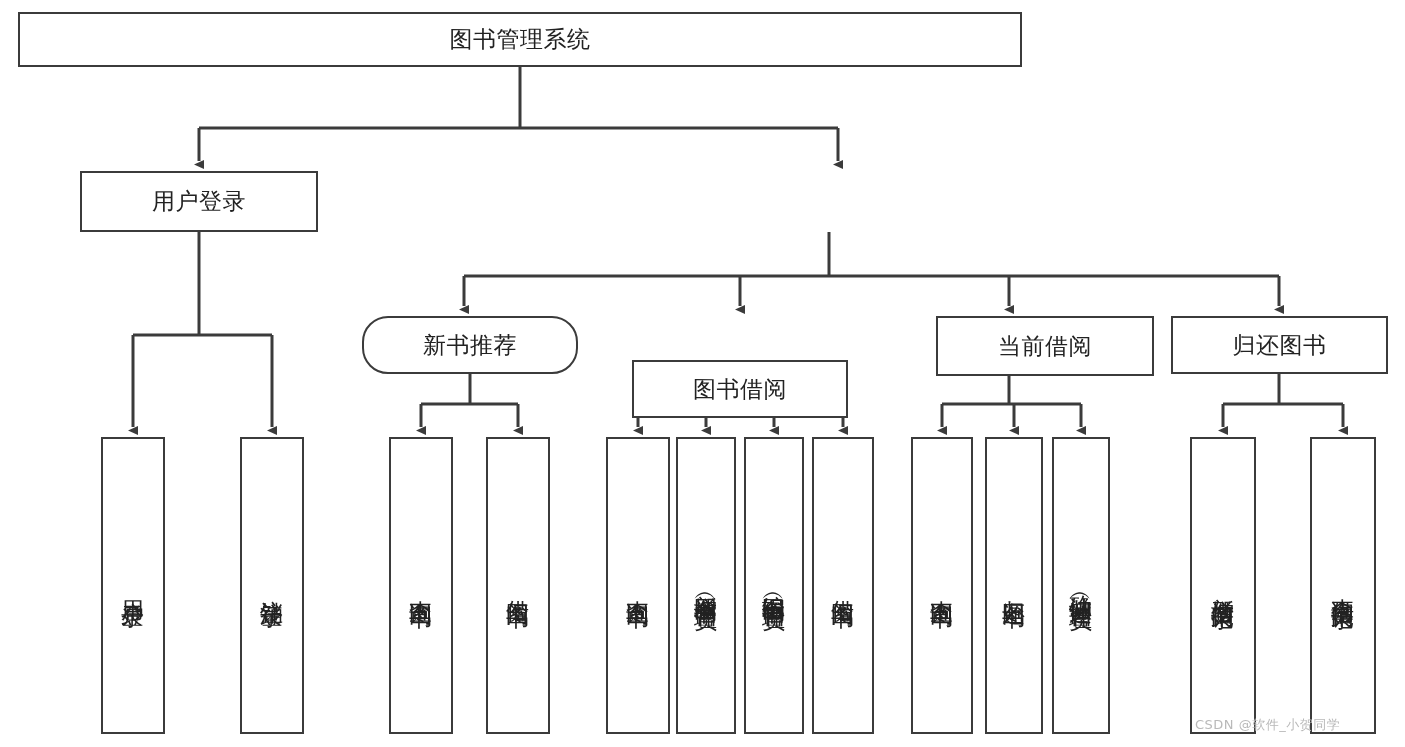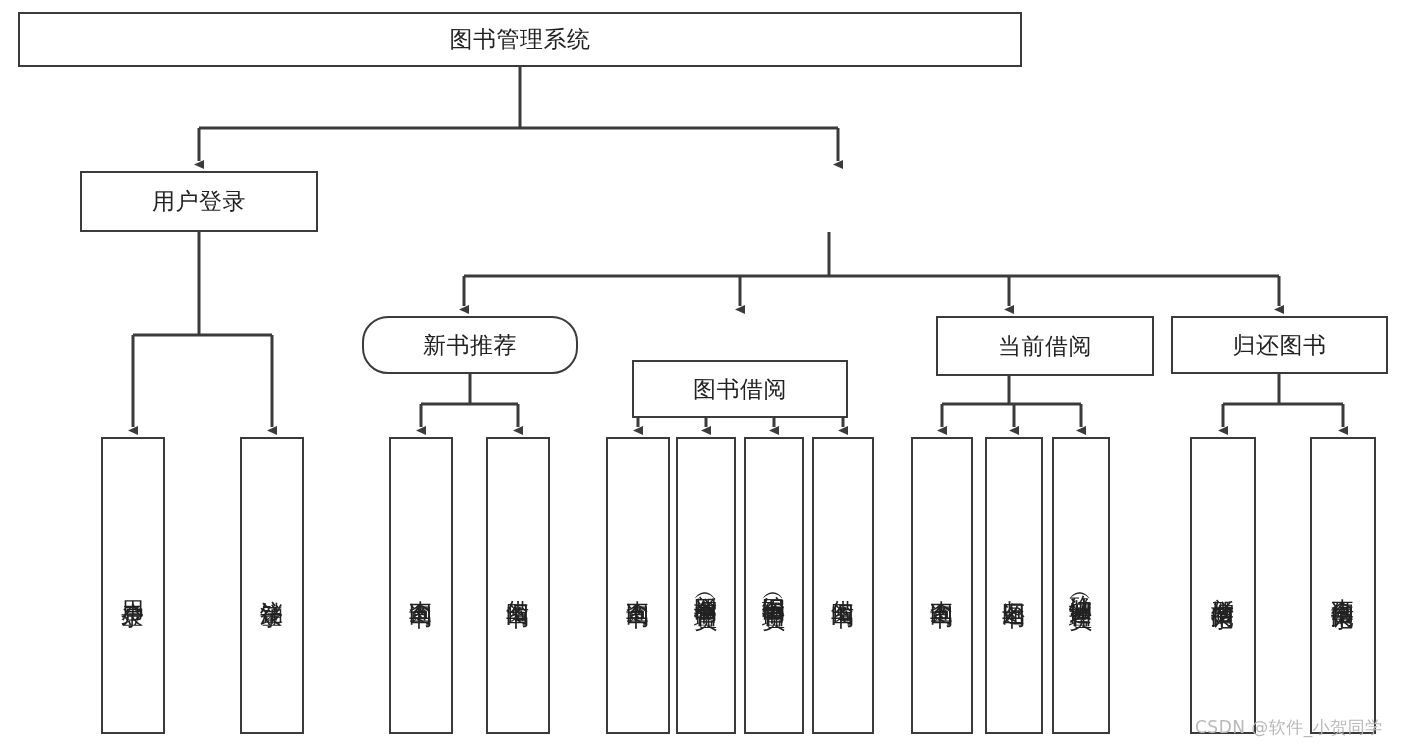--- a/index.html
+++ b/index.html
@@ -49,21 +49,21 @@
     letter-spacing: 2px;
     padding: 6px 0;
   }
   .node.vert span {
     writing-mode: vertical-rl;
     text-orientation: upright;
     display: block;
   }
   .watermark {
     position: absolute;
-    font-size: 17px;
+    font-size: 13px;
     color: #b9b9b9;
     white-space: nowrap;
     letter-spacing: 0.5px;
   }
 </style>
 </head>
 <body>
 
 <div id="canvas">
 

